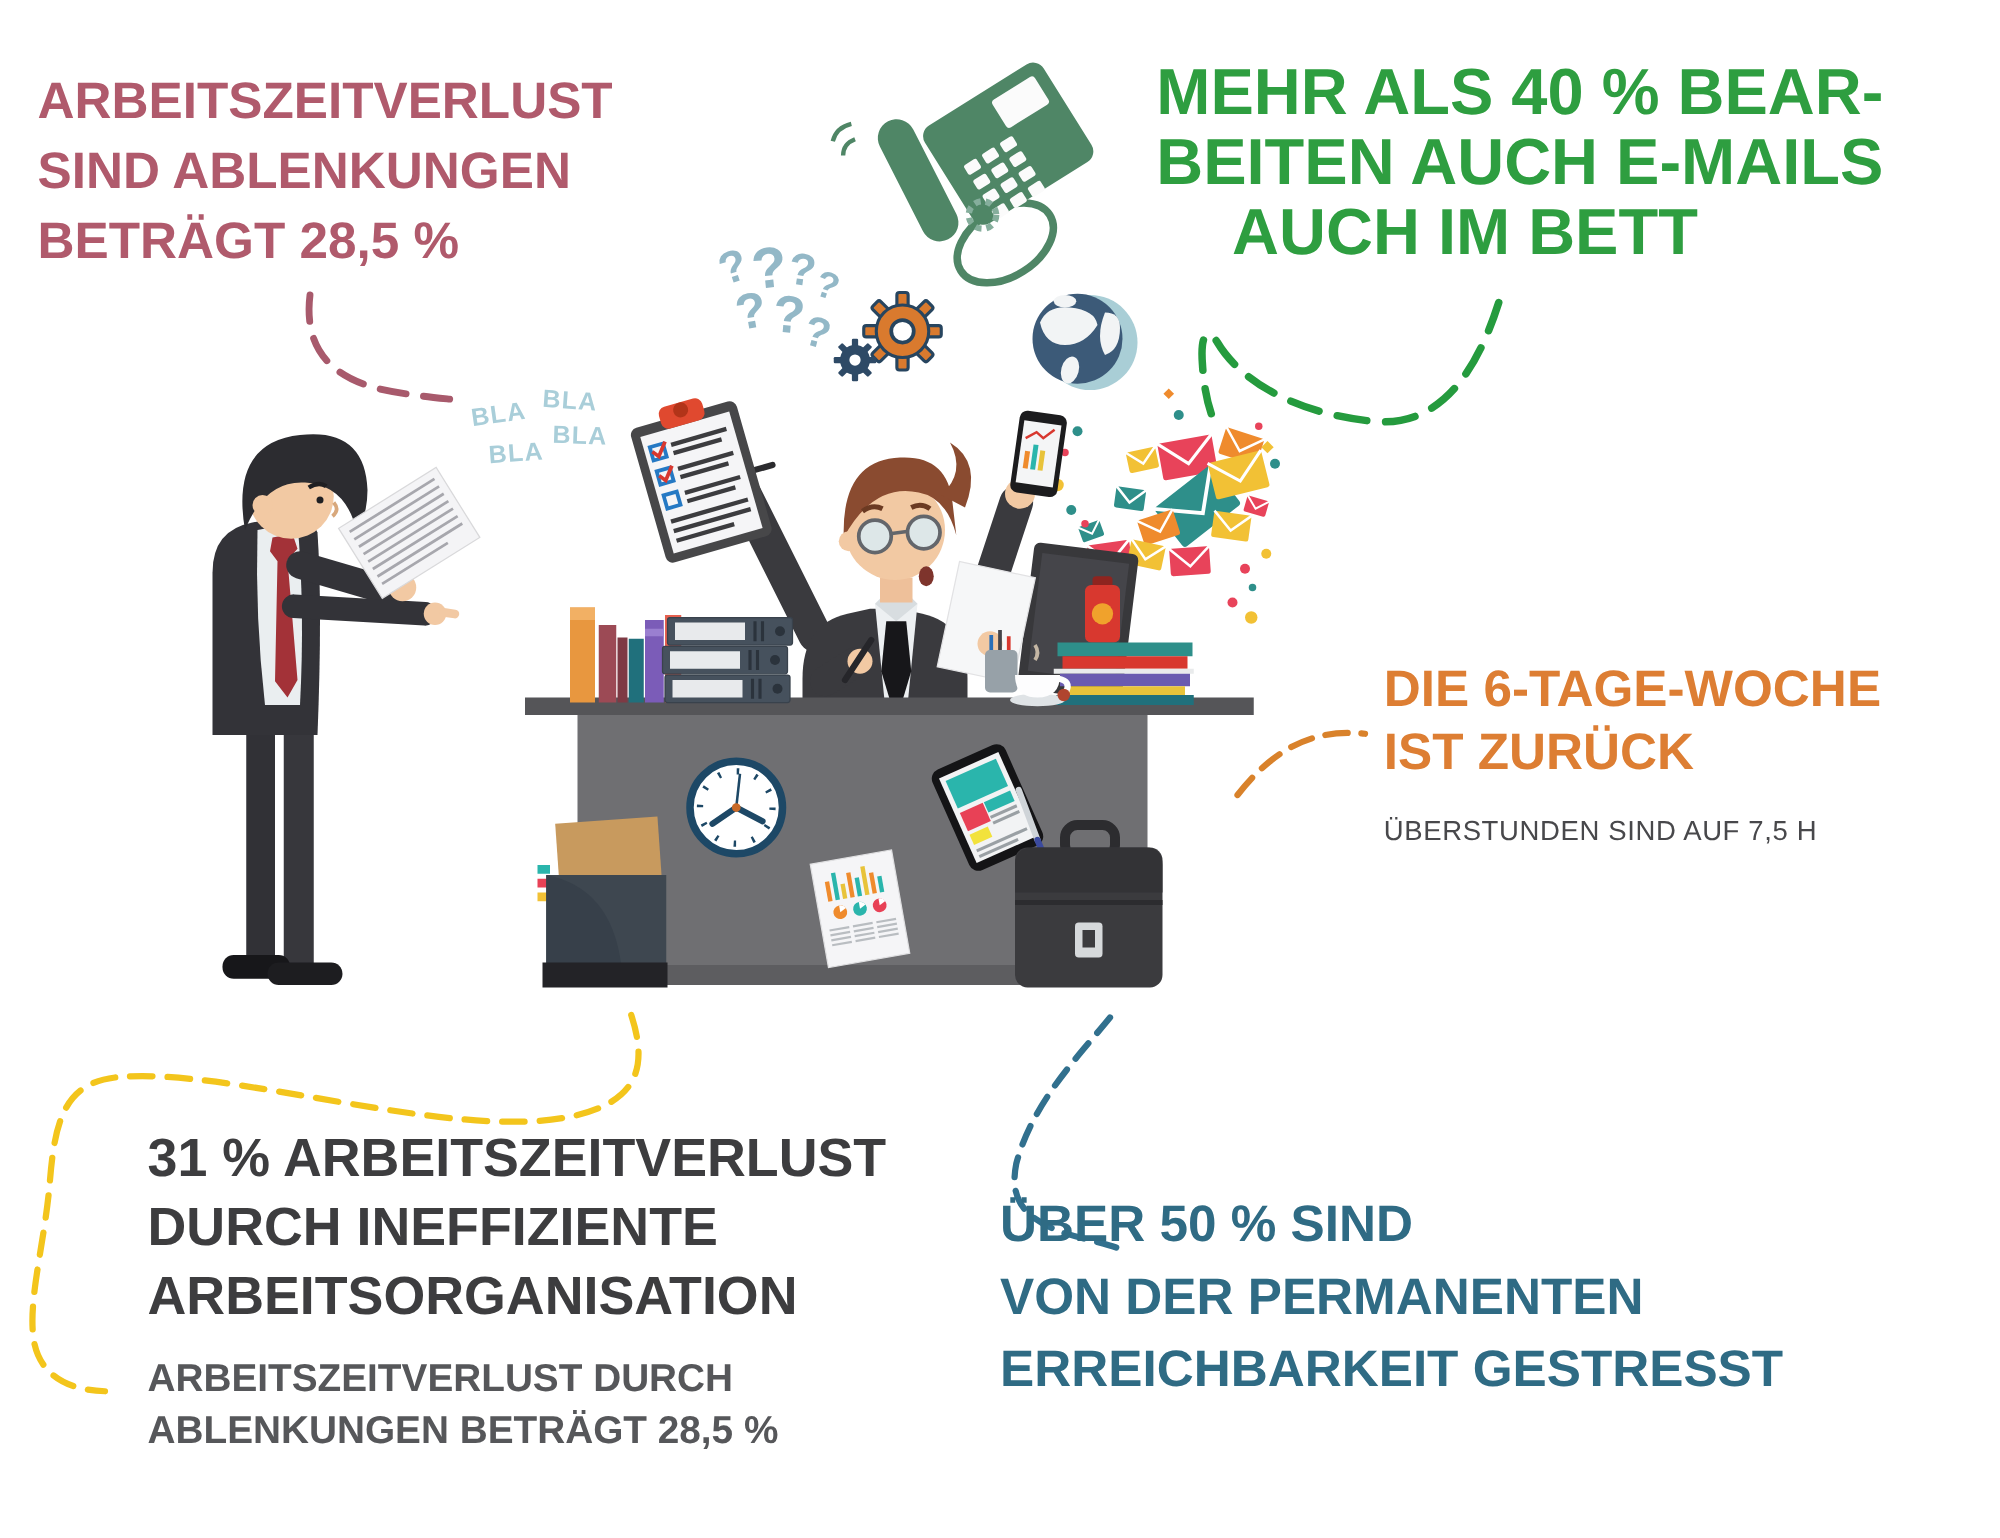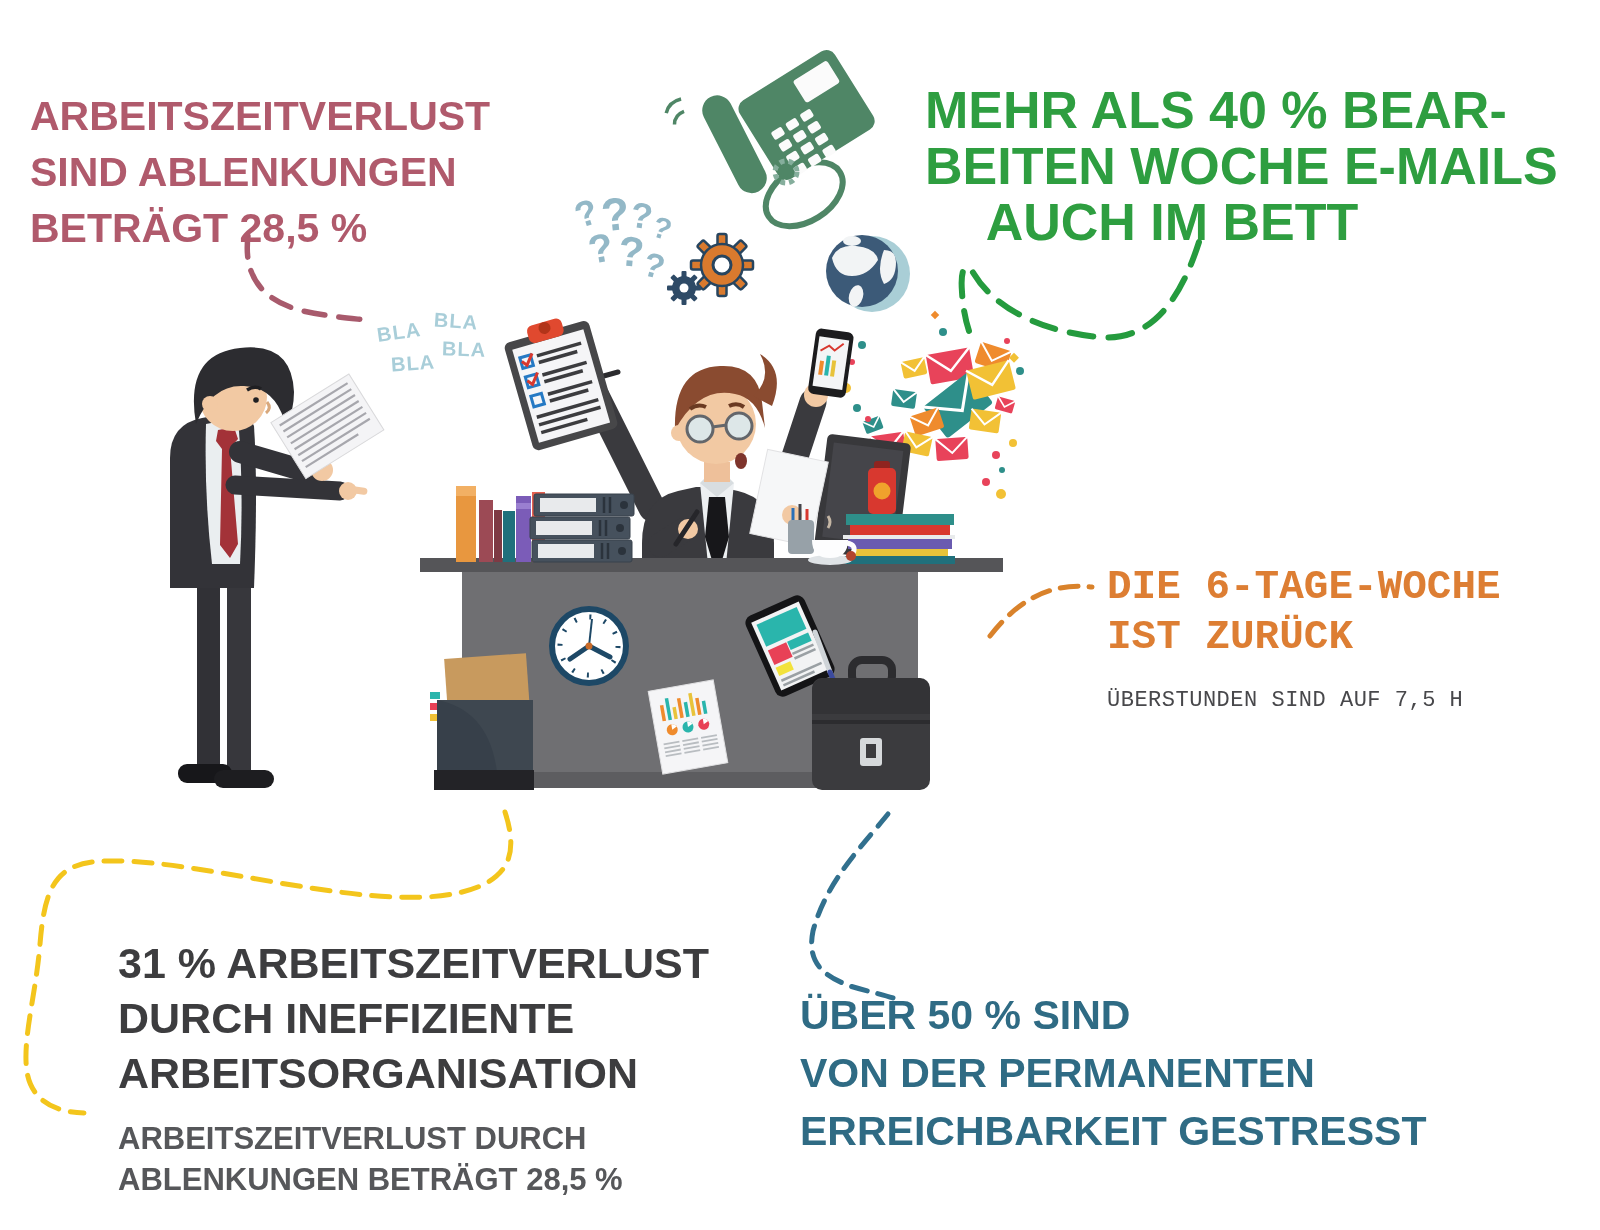--- a/index.html
+++ b/index.html
@@ -1,23 +1,23 @@
 <!DOCTYPE html>
 <html><head>
 <meta charset="utf-8">
 <title>Infografik</title>
 <style>
   html,body{margin:0;padding:0;background:#fff;}
   .canvas{position:relative;width:1600px;height:1230px;background:#ffffff;overflow:hidden;
           font-family:"Liberation Sans",sans-serif;}
-  .stat{position:absolute;font-weight:bold;letter-spacing:0px;margin-top:36px;}
+  .stat{position:absolute;font-weight:bold;letter-spacing:0px;}
   .stat .line{white-space:nowrap;}
   #stat-distraction{left:30px;top:52px;font-size:41px;line-height:56px;color:#b05a6c;}
   #stat-emails{left:925px;top:46px;width:494px;text-align:center;font-size:52px;line-height:56px;color:#2e9e40;}
-  #stat-sixday{left:1107px;top:526px;font-size:41px;line-height:50px;color:#dd7e33;font-family:Liberation Mono, monospace;}
+  #stat-sixday{left:1107px;top:526px;font-size:41px;line-height:50px;color:#dd7e33;}
   #stat-sixday .sub{margin-top:20px;font-size:22px;line-height:38px;color:#48484b;font-weight:normal;letter-spacing:0.5px;}
   #stat-organisation{left:118px;top:900px;font-size:43px;line-height:55px;color:#3d3d3f;}
   #stat-organisation .sub{margin-top:17px;font-size:31px;line-height:41px;color:#56575a;font-weight:bold;}
   #stat-reachability{left:800px;top:950px;width:604px;font-size:41px;line-height:58px;color:#2f6b84;}
   .bla{position:absolute;font-weight:bold;color:#a9ced9;font-size:20px;letter-spacing:1px;}
   svg.illu{position:absolute;left:0;top:0;}
 </style>
 </head>
 <body>
 
@@ -436,21 +436,21 @@
   <span class="bla" style="left:391px;top:352px;transform:rotate(-4deg)">BLA</span>
 
   <div class="stat" id="stat-distraction">
     <div class="line">ARBEITSZEITVERLUST</div>
     <div class="line">SIND ABLENKUNGEN</div>
     <div class="line">BETRÄGT 28,5 %</div>
   </div>
 
   <div class="stat" id="stat-emails">
     <div class="line">MEHR ALS 40 % BEAR-</div>
-    <div class="line">BEITEN WOCHE E-MAILS</div>
+    <div class="line">BEITEN AUCH E-MAILS</div>
     <div class="line">AUCH IM BETT</div>
   </div>
 
   <div class="stat" id="stat-sixday">
     <div class="line">DIE 6-TAGE-WOCHE</div>
     <div class="line">IST ZURÜCK</div>
     <div class="sub">
       <div class="line">ÜBERSTUNDEN SIND AUF 7,5 H</div>
     </div>
   </div>

